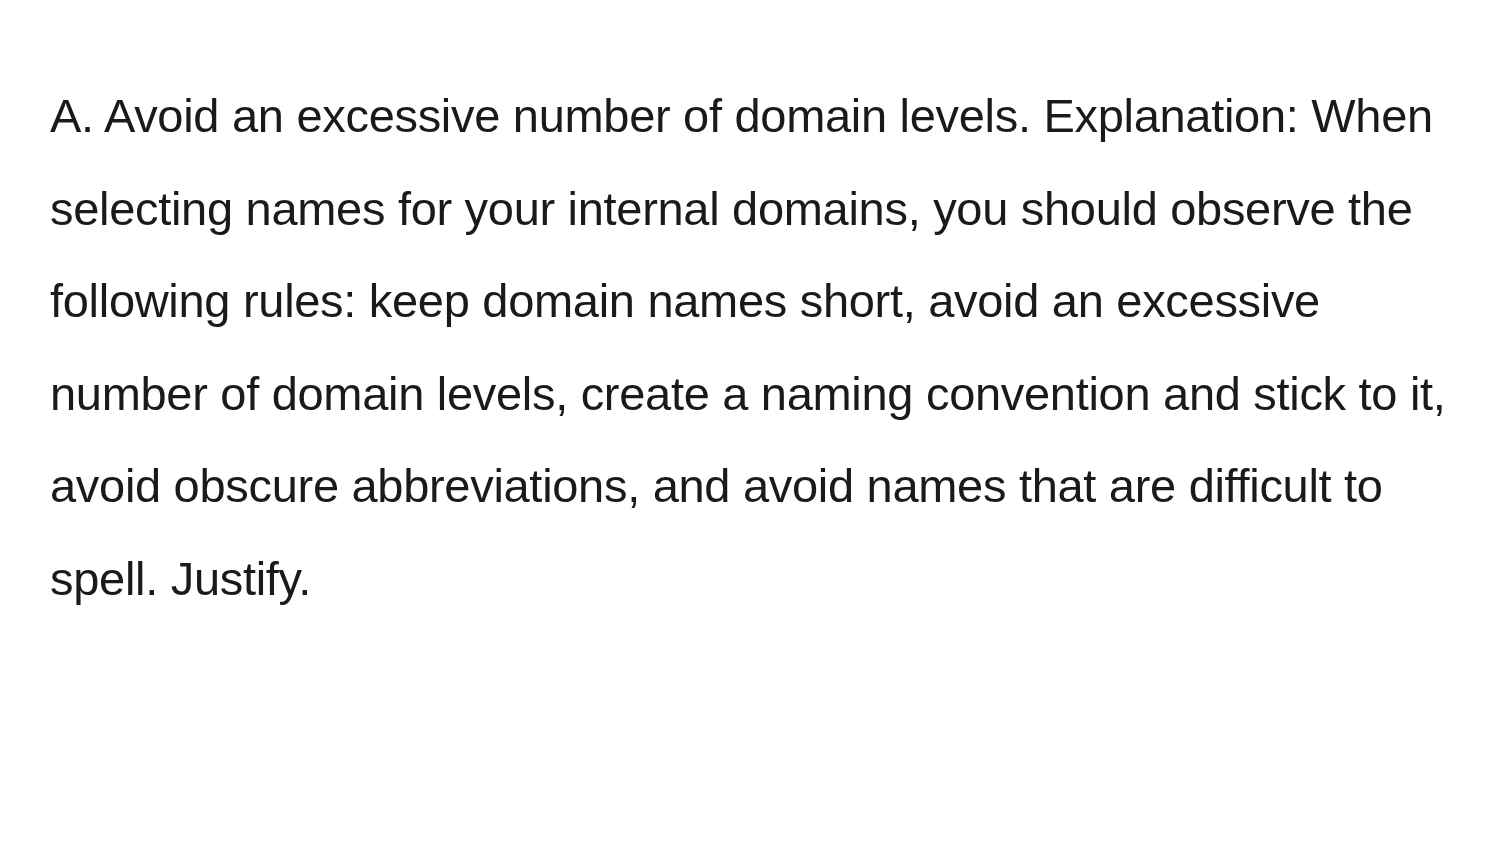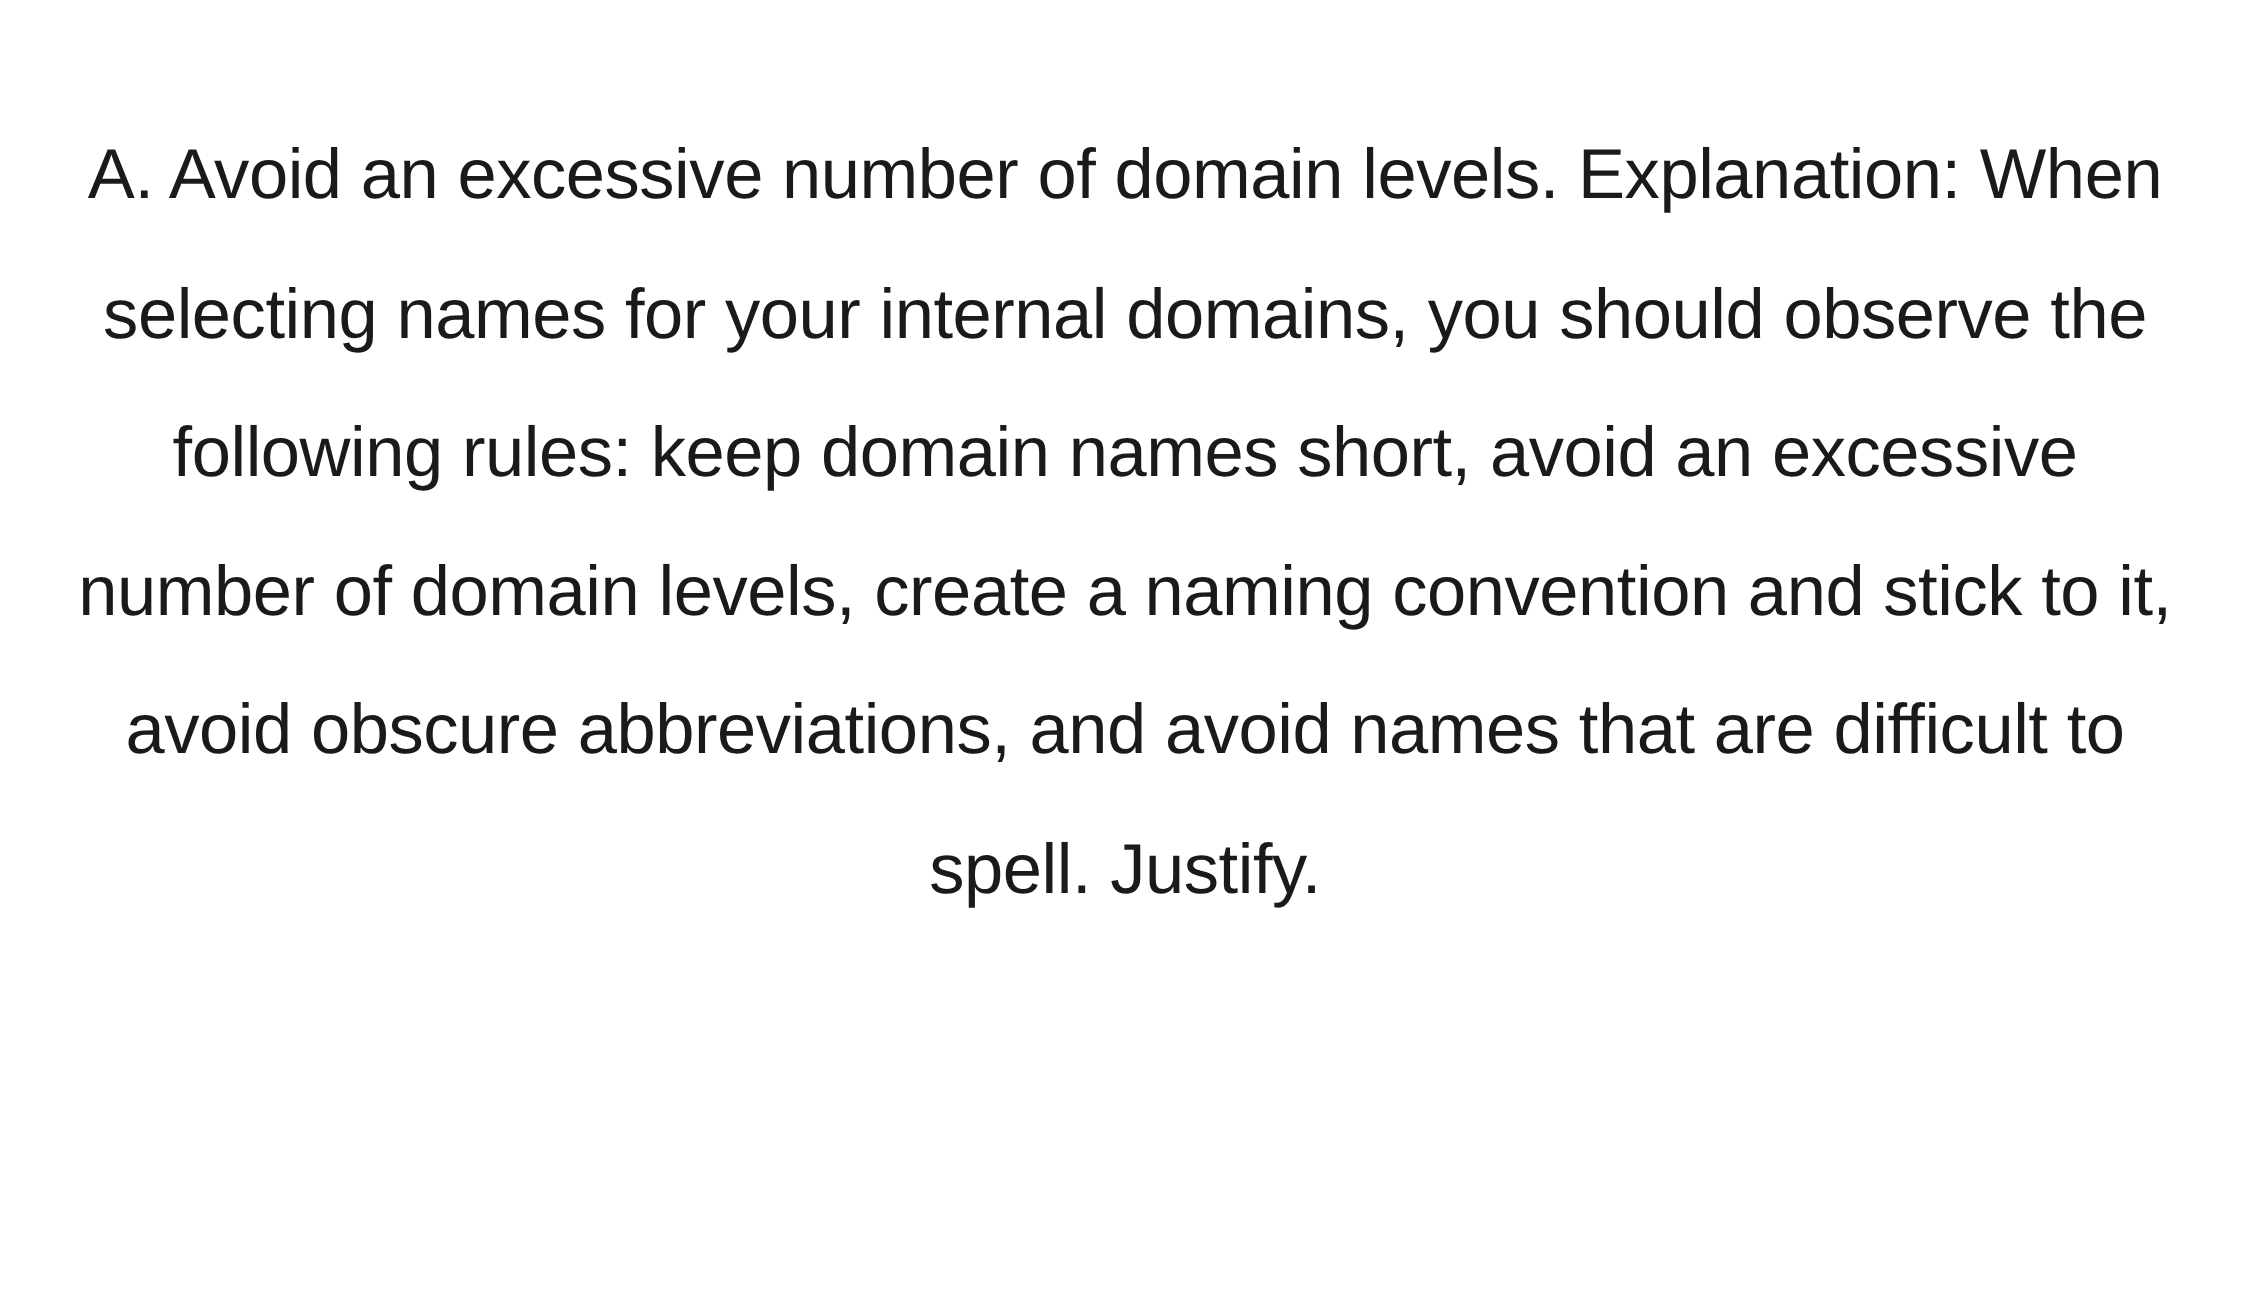--- a/index.html
+++ b/index.html
@@ -1,19 +1,18 @@
 <!DOCTYPE html>
 <html><head>
 <meta charset="utf-8">
 <style>
   * {
     margin: 0;
     padding: 0;
     box-sizing: border-box;
-    text-align: center;
   }
   html, body {
     width: 1500px;
     height: 864px;
     background: #ffffff;
     font-family: -apple-system, BlinkMacSystemFont, "Segoe UI", "Helvetica Neue", Arial, sans-serif;
     overflow: hidden;
   }
   .page {
     width: 100%;

